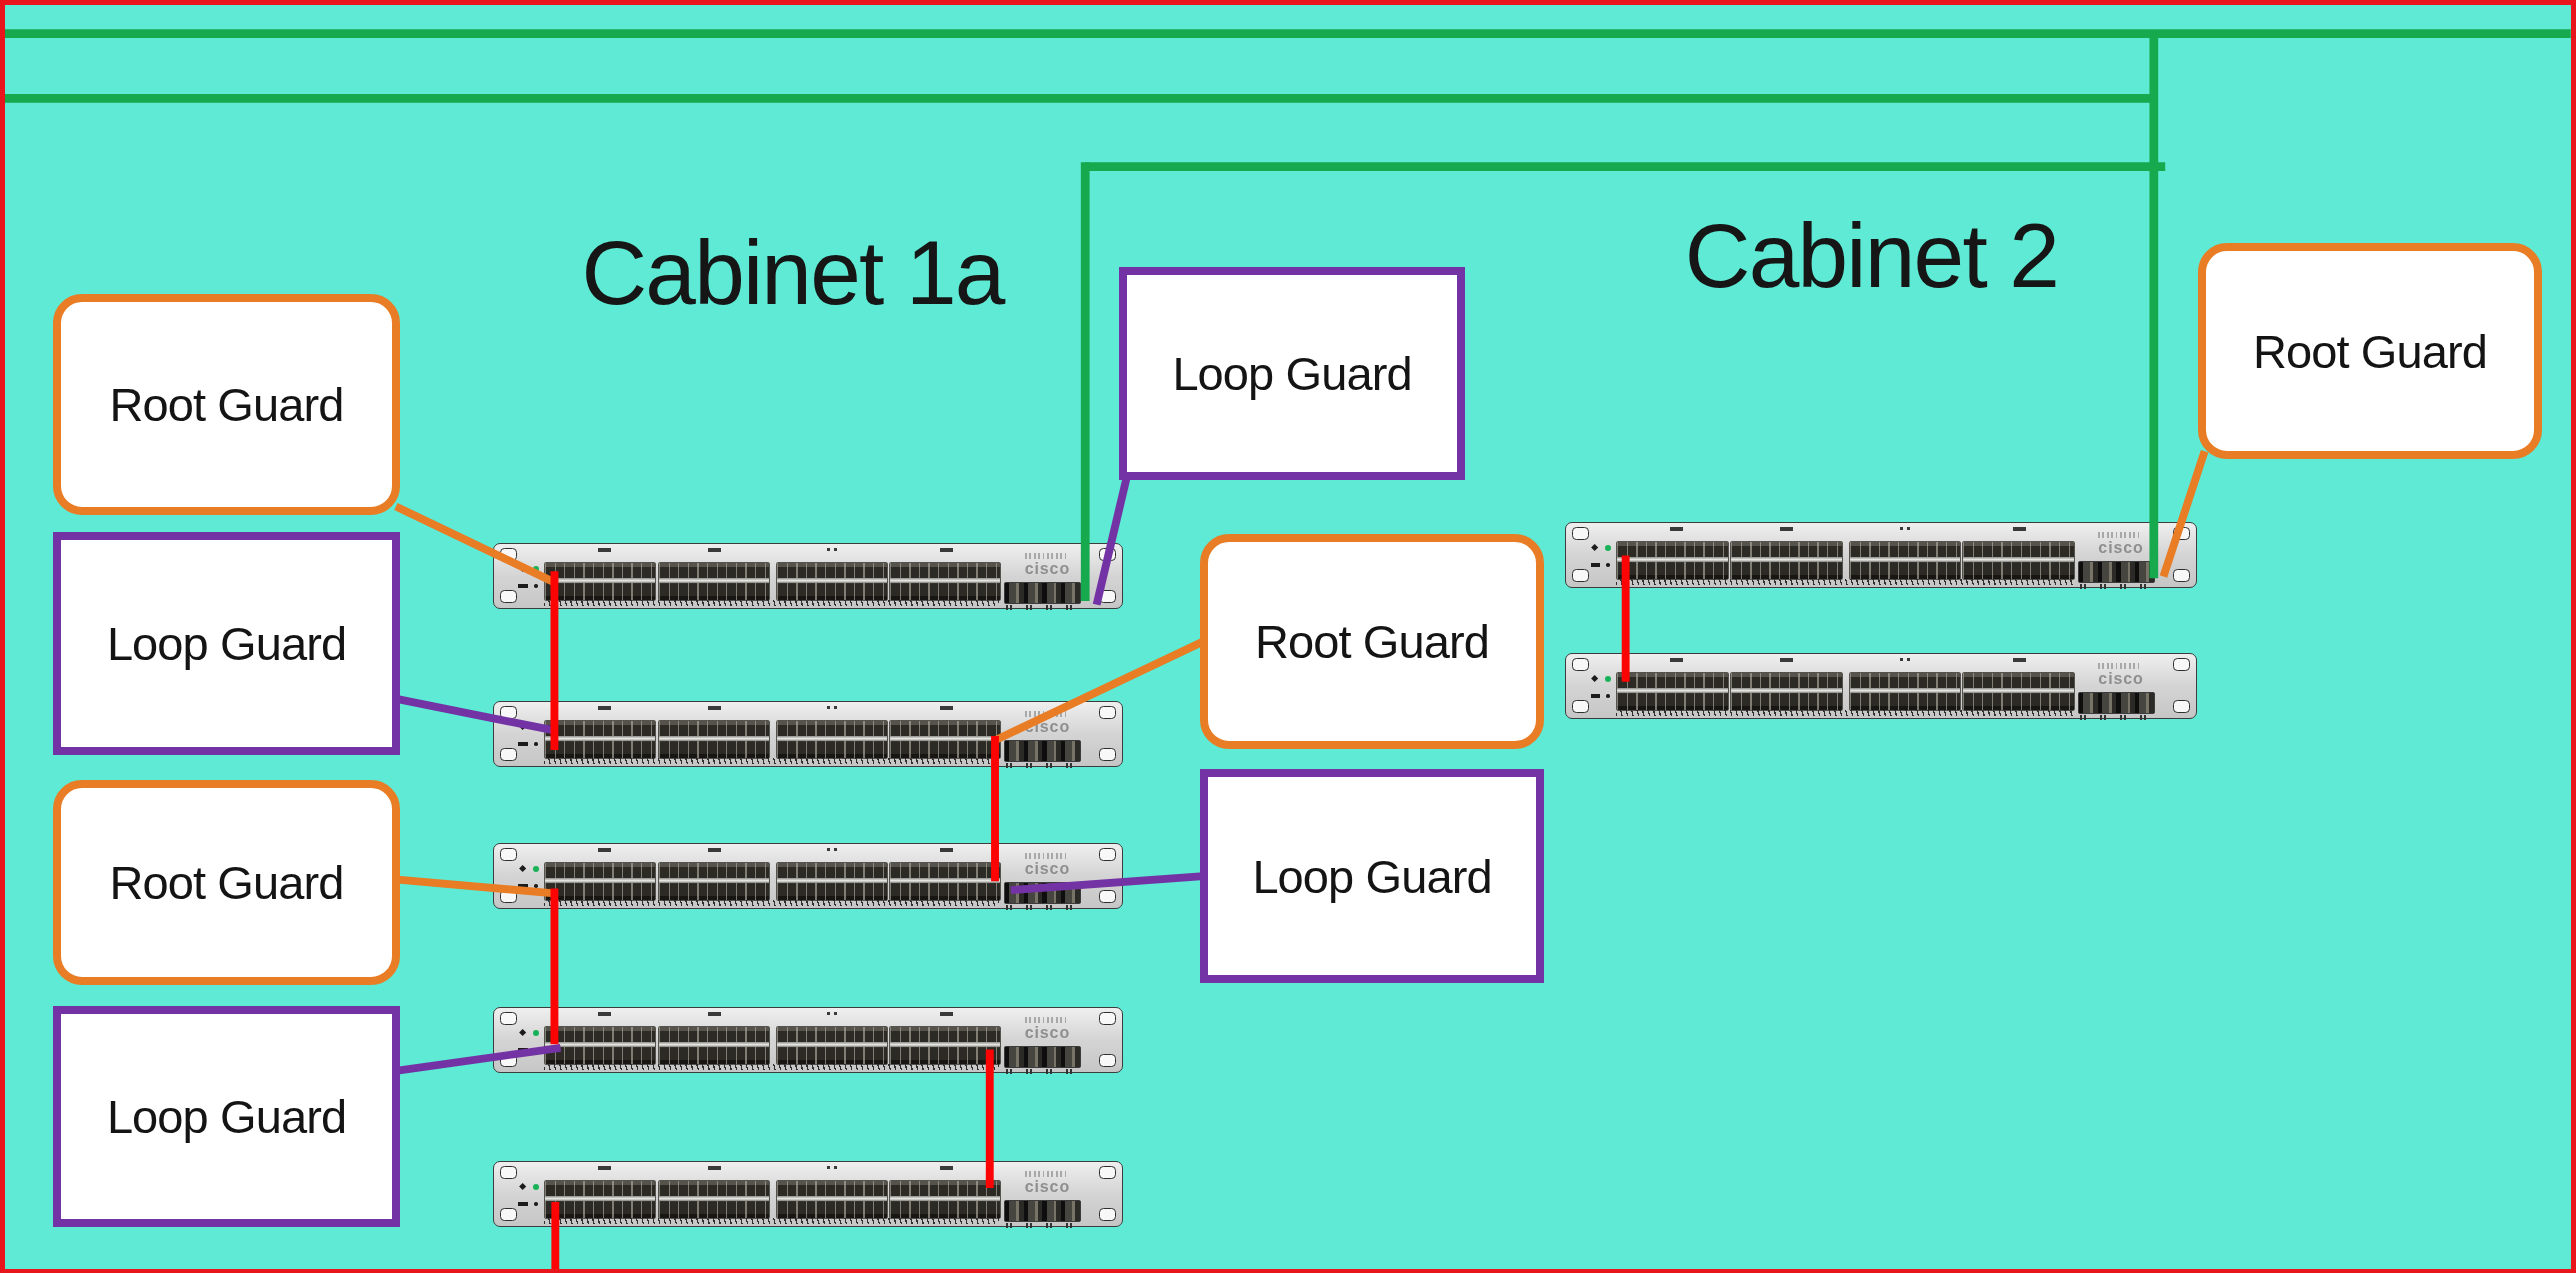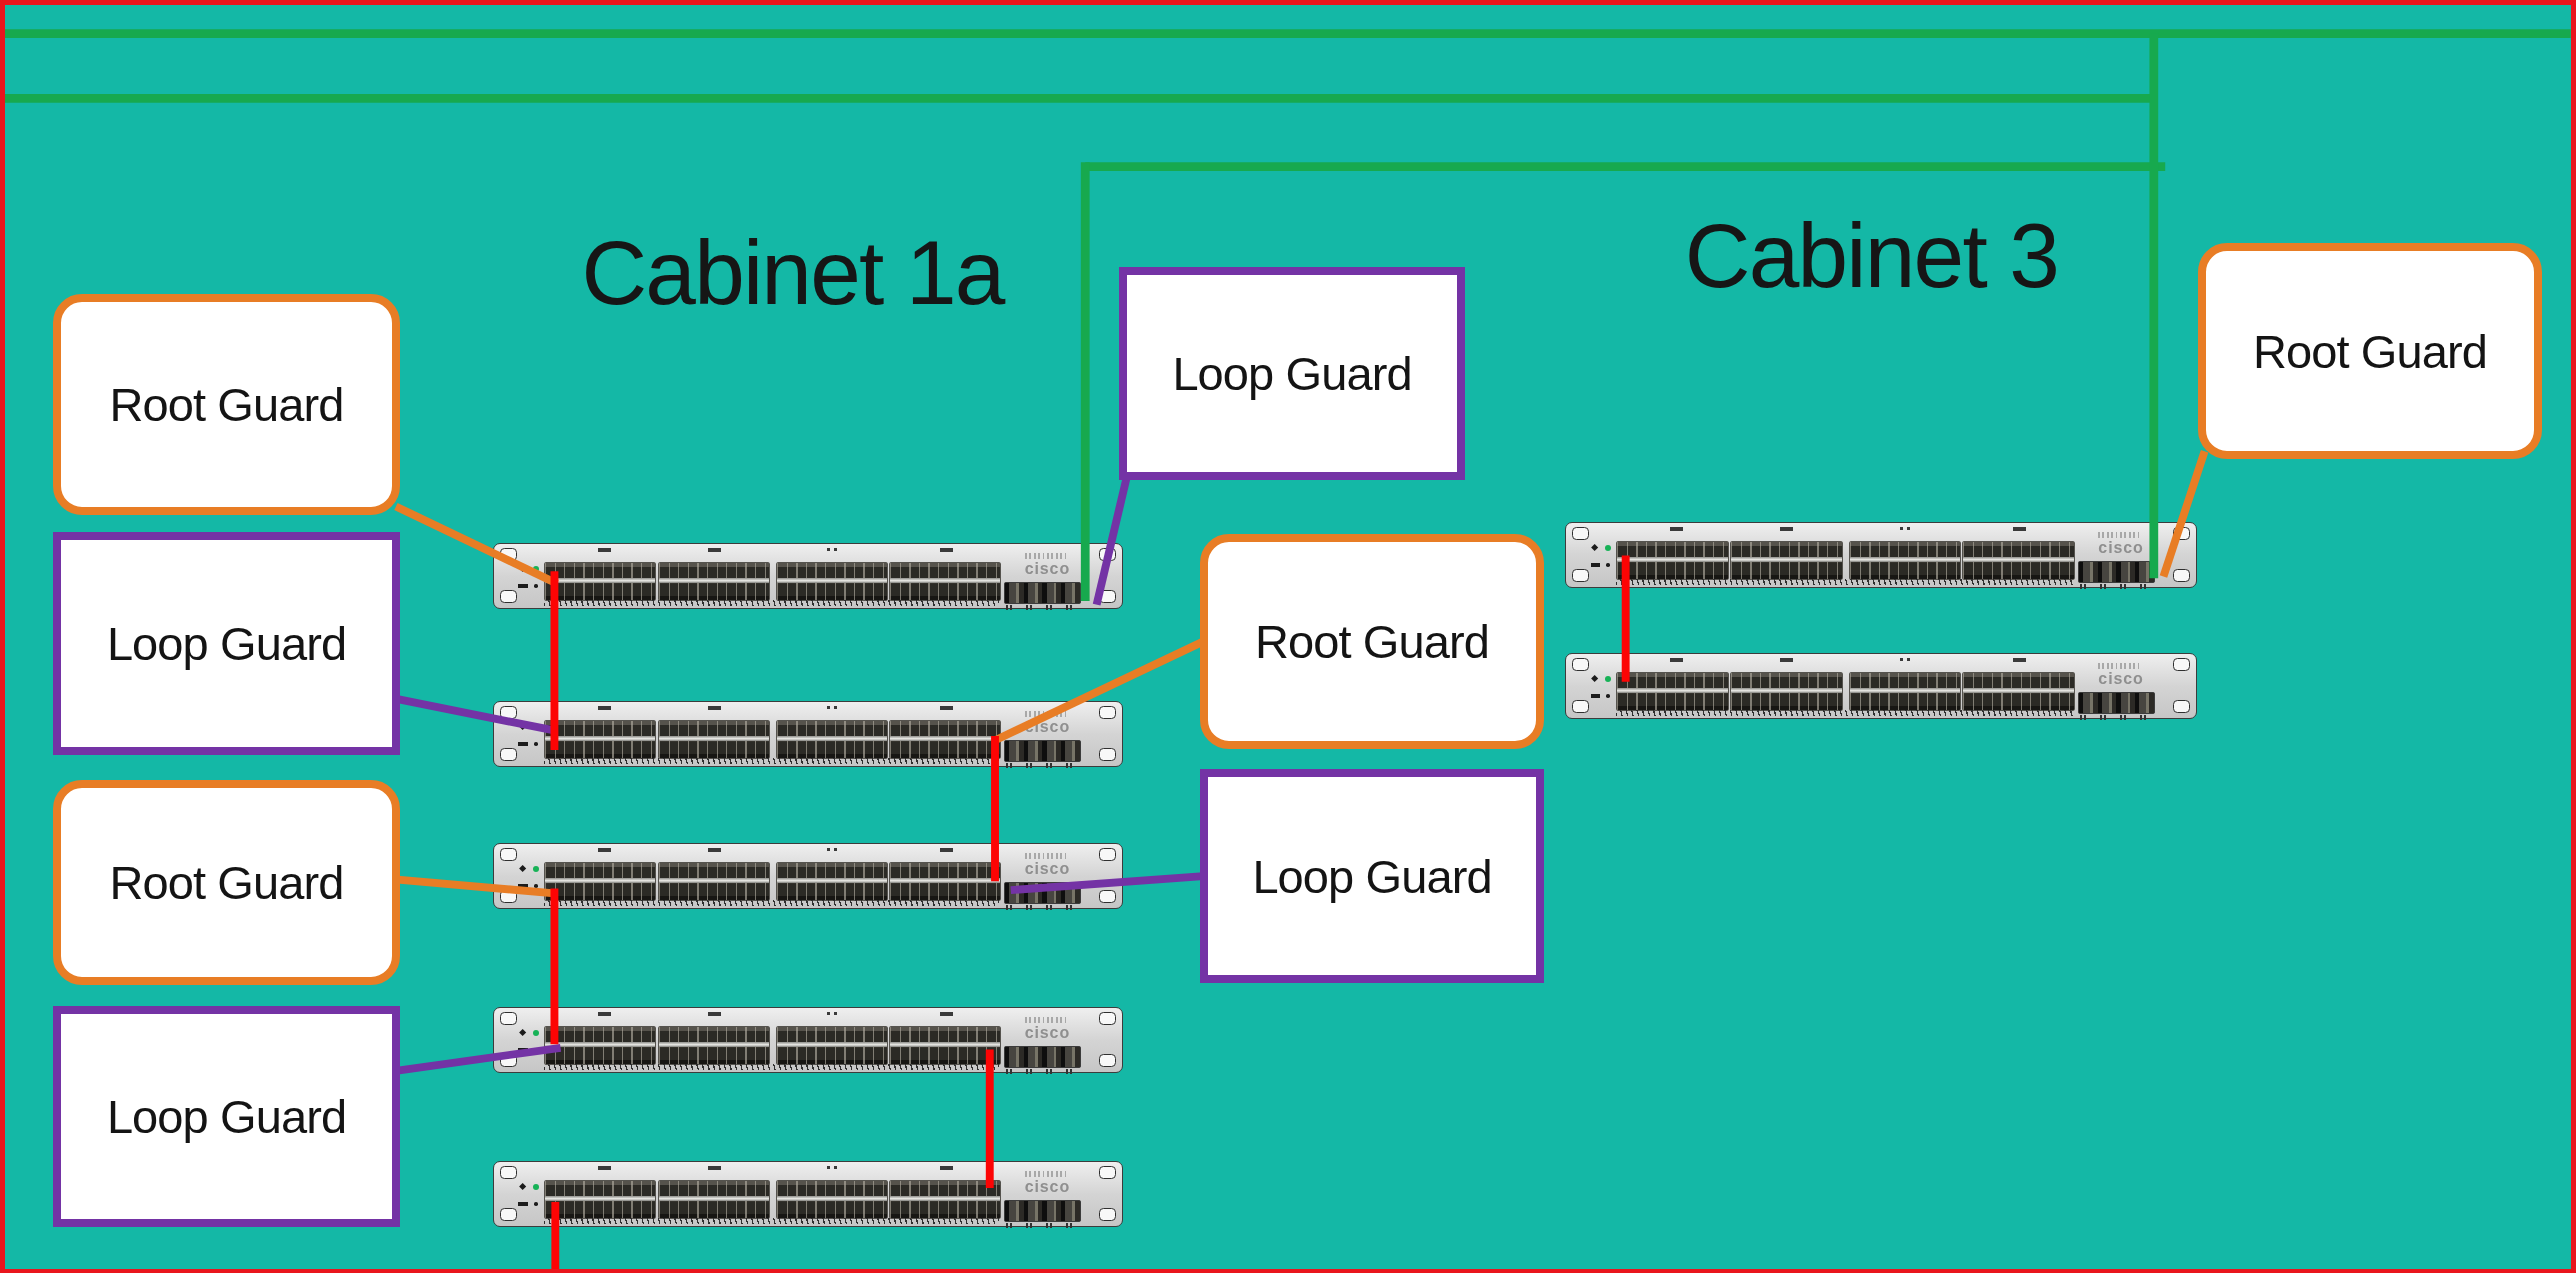--- a/index.html
+++ b/index.html
@@ -1,19 +1,19 @@
 <!DOCTYPE html>
 <html style="font-size:14px"><head>
 <meta charset="utf-8">
 <style>
   html,body{margin:0;padding:0;background:#ffffff;}
   #canvas{
     position:relative;
     width:2576px;height:1274px;
-    background:#14b8a6;
+    background:#5eead4;
     overflow:hidden;
     font-family:"Liberation Sans", sans-serif;
   }
   
   .frame{
     position:absolute;inset:0;
     border:5.3px solid #e9151d;
     z-index:5;
     pointer-events:none;
   }
@@ -116,21 +116,21 @@
 
     <line class="wr" x1="633" y1="652" x2="633" y2="856"></line>
     <line class="wr" x1="1136" y1="840" x2="1136" y2="1006"></line>
     <line class="wr" x1="633" y1="1014" x2="633" y2="1192"></line>
     <line class="wr" x1="1130" y1="1198" x2="1130" y2="1356"></line>
     <line class="wr" x1="634" y1="1372" x2="634" y2="1450"></line>
     <line class="wr" x1="1856" y1="634" x2="1856" y2="778"></line>
   </svg>
 
   <div class="title" style="left:486px;top:221px;width:613px">Cabinet 1a</div>
-  <div class="title" style="left:1565px;top:204px;width:613px">Cabinet 3</div>
+  <div class="title" style="left:1565px;top:204px;width:613px">Cabinet 2</div>
 
   <div class="callout orange" style="left:53px;top:294px;width:347px;height:221px">
     <span class="callout-label">Root Guard</span>
   </div>
   <div class="callout purple" style="left:53px;top:532px;width:347px;height:223px">
     <span class="callout-label">Loop Guard</span>
   </div>
   <div class="callout orange" style="left:53px;top:780px;width:347px;height:205px">
     <span class="callout-label">Root Guard</span>
   </div>

